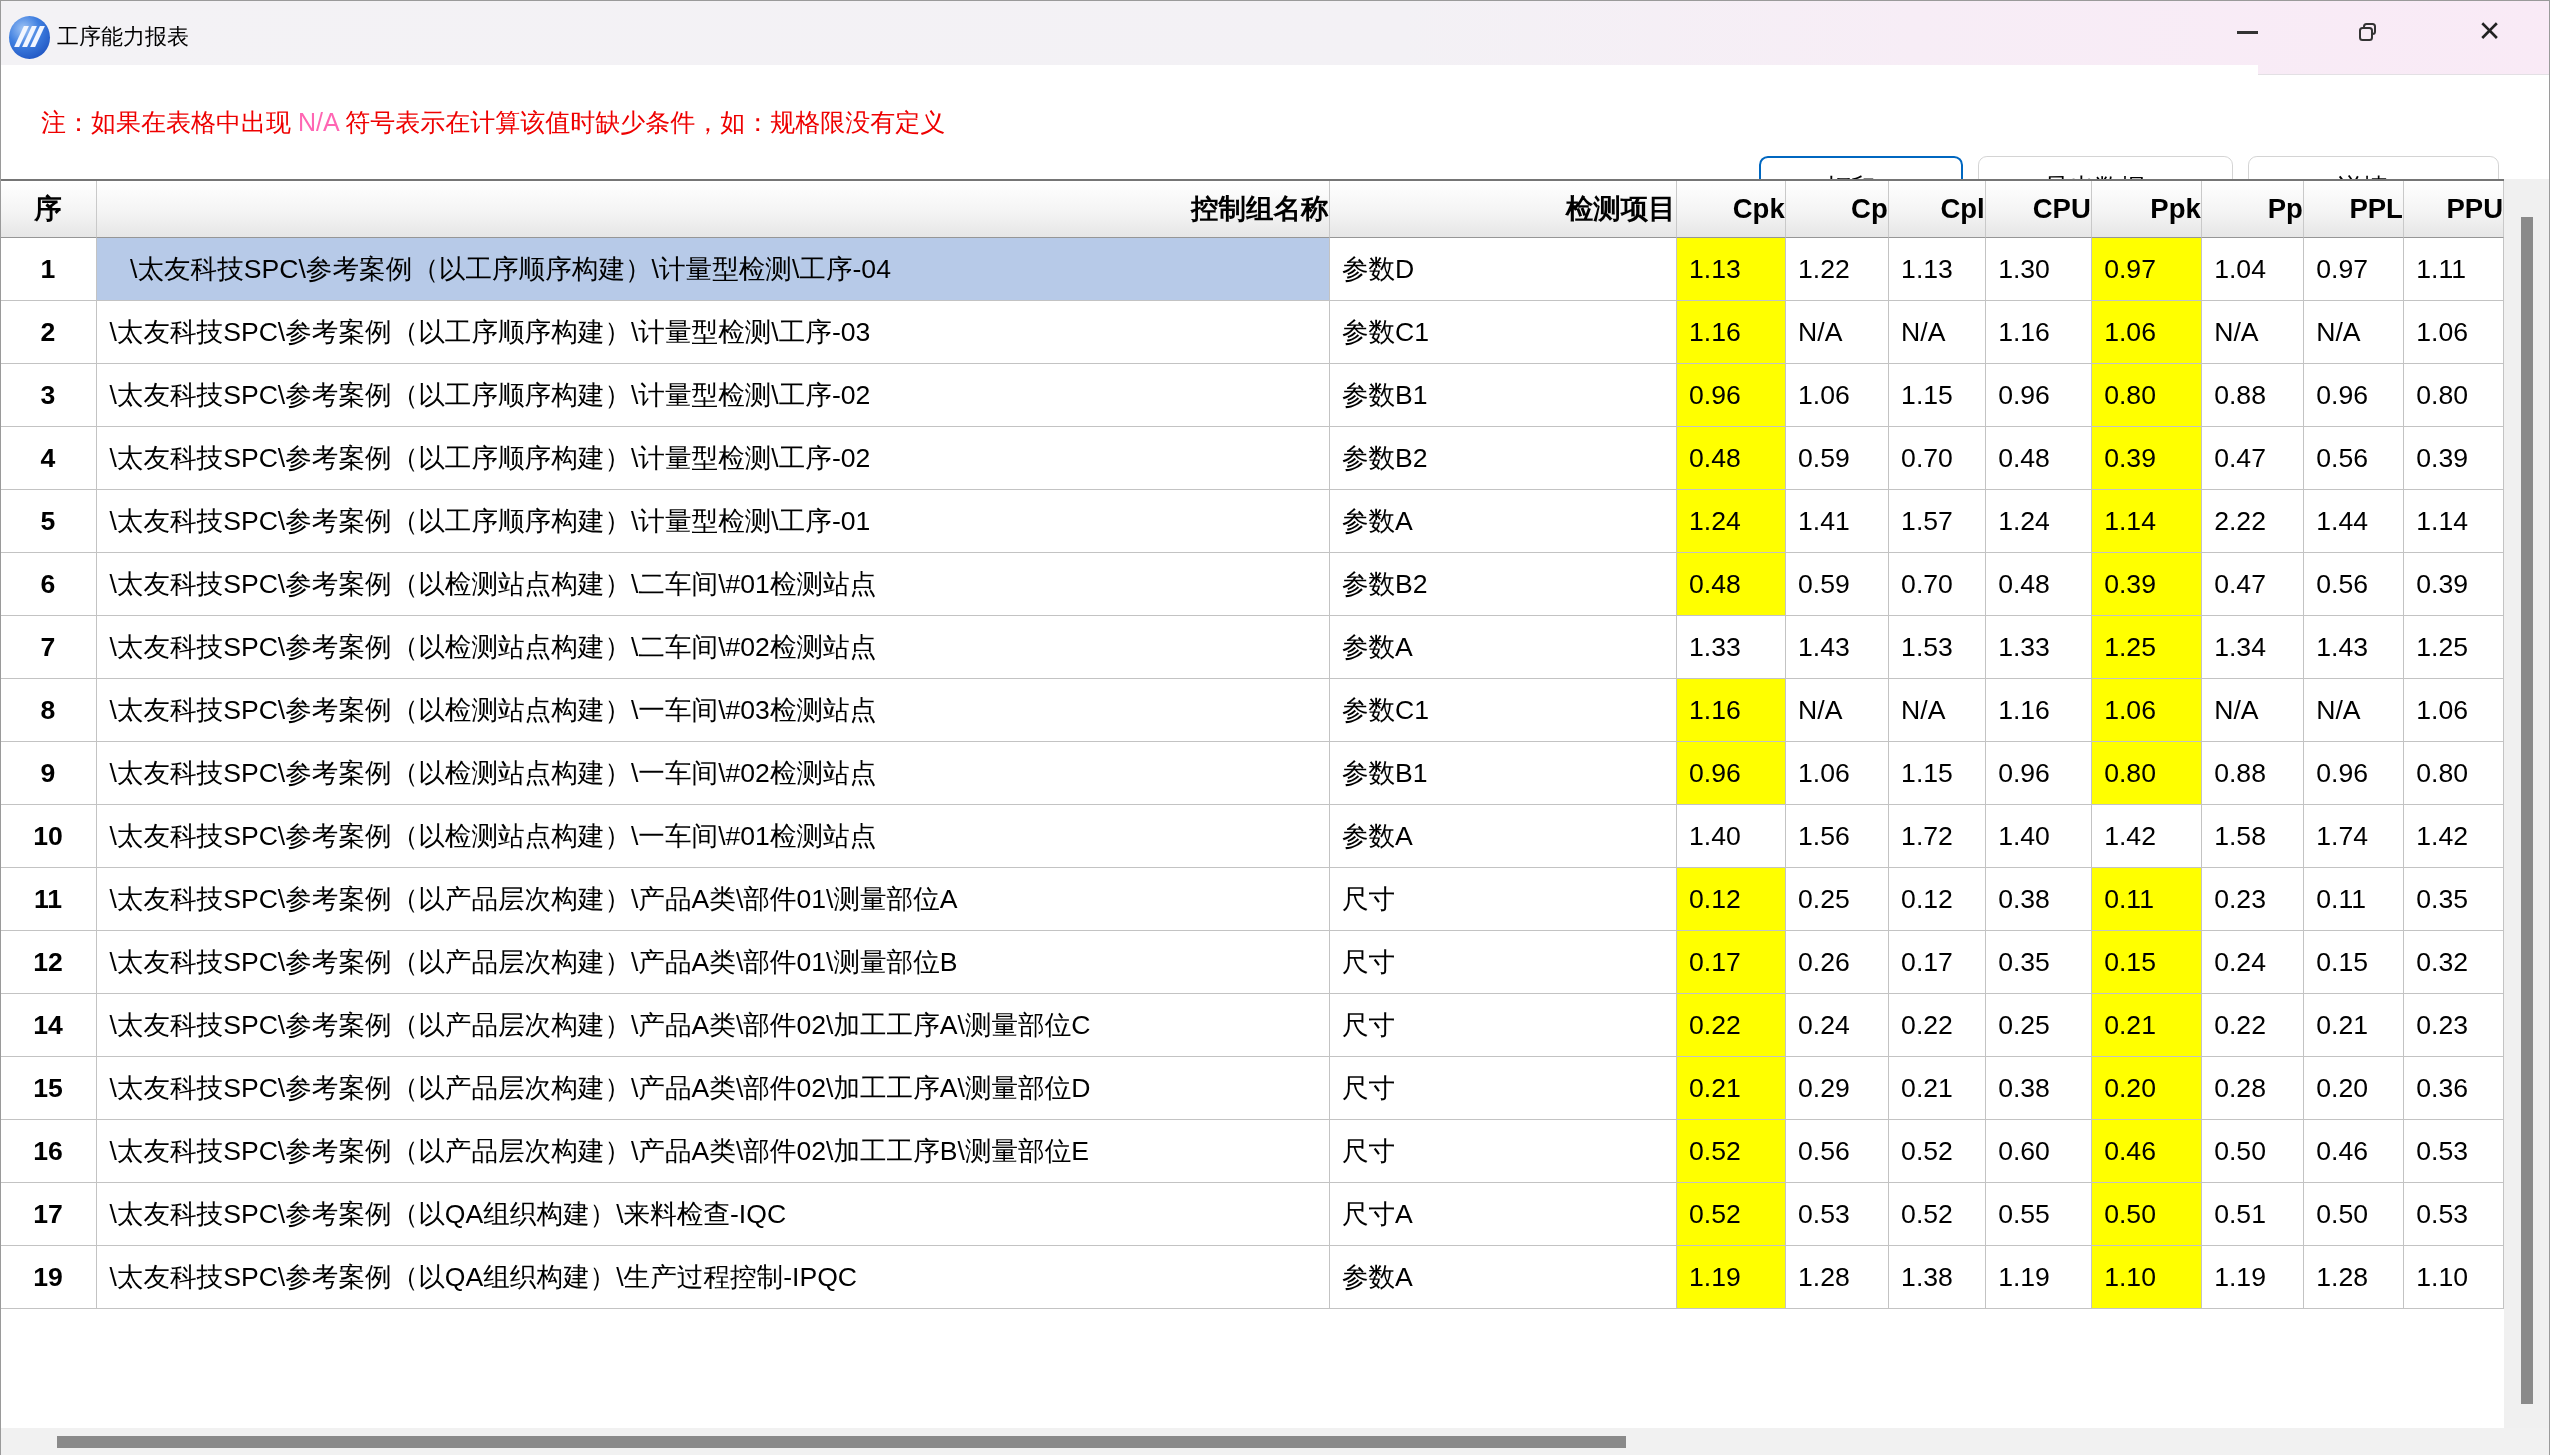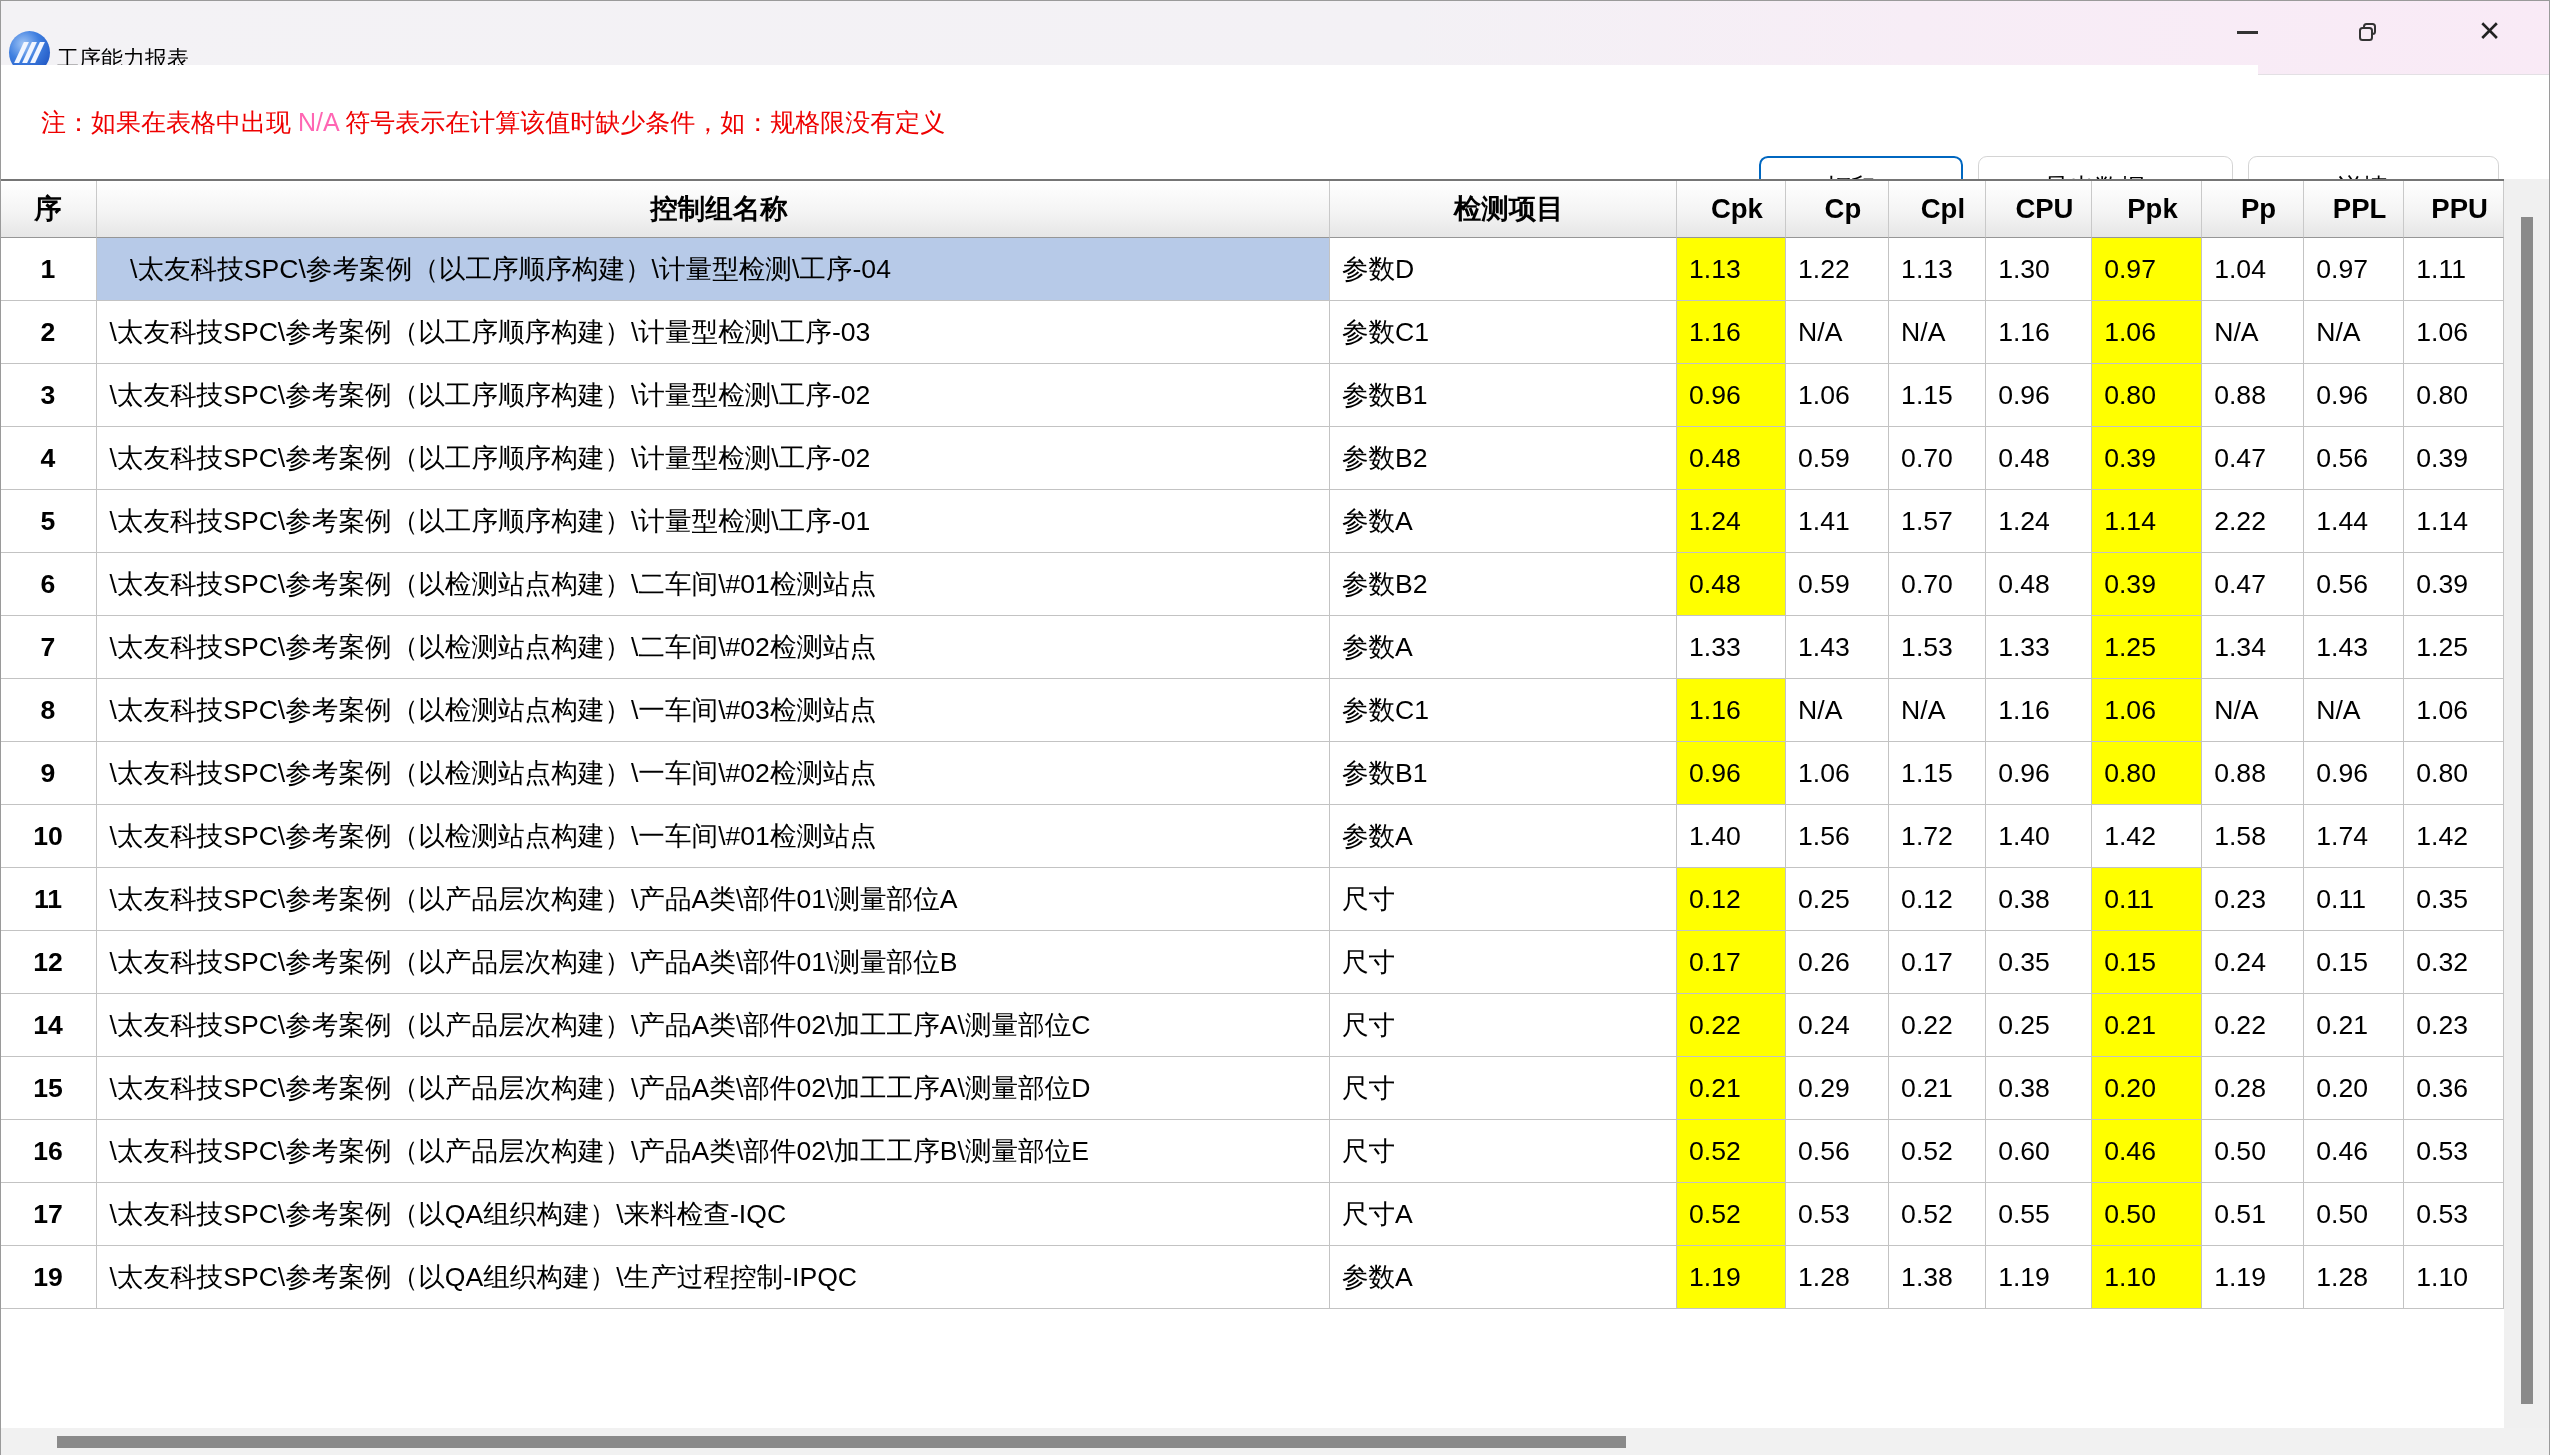--- a/index.html
+++ b/index.html
@@ -6,21 +6,21 @@
   body {
     width:2550px; height:1456px; position:relative; overflow:hidden;
     background:#ffffff; font-family:"Liberation Sans", sans-serif; color:#000;
   }
   .window-frame { position:absolute; inset:0; border:0.9px solid #9a9a9a; box-sizing:border-box; pointer-events:none; z-index:50; }
 
   
   .titlebar {
     position:absolute; left:0; top:0; width:2550px; height:75px;
     background:linear-gradient(90deg,#f3f2f5 0%, #f3f1f5 55%, #f7edf6 75%, #f9eaf6 100%);
-    border-bottom:0.9px solid #e3e0e4; display:flex; align-items:flex-end; box-sizing:border-box;
+    border-bottom:0.9px solid #e3e0e4; display:flex; align-items:center; box-sizing:border-box;
   }
   .app-icon {
     width:41px; height:43px; margin-left:8.9px; border-radius:50%;
     background:radial-gradient(circle at 35% 30%, #9fc4f5 0%, #3f7fe0 40%, #1243b5 100%);
     position:relative; overflow:hidden; flex:0 0 auto;
   }
   .app-icon .slash { position:absolute; top:10.6px; width:5.3px; height:21px; background:#f2f6ff; transform:skewX(-25deg); }
   .app-icon .s1 { left:10.6px; } .app-icon .s2 { left:18.6px; } .app-icon .s3 { left:26.6px; }
   .title-text { font-size:22px; margin-left:7px; }
   .win-controls { position:absolute; right:0; top:0; height:65px; display:flex; }
@@ -46,21 +46,21 @@
 
   
   .table-wrap {
     position:absolute; left:0; top:179px; width:2504px; height:1249px;
     overflow:hidden; border-top:2.7px solid #757575; box-sizing:border-box; background:#fff;
   }
   table.grid { border-collapse:separate; border-spacing:0; table-layout:fixed; width:2504px; }
   .grid th {
     height:56px; background:linear-gradient(#ffffff 0%, #f4f4f4 55%, #e6e6e6 100%);
     border-right:1.8px solid #c9c9c9; border-bottom:1.8px solid #969696;
-    font-size:27.5px; font-weight:bold; text-align:center; padding:0 0 0 12.4px; vertical-align:middle;
+    font-size:27.5px; font-weight:bold; text-align:right; padding:0 0 0 12.4px; vertical-align:middle;
     white-space:nowrap; overflow:hidden; box-sizing:content-box;
   }
   .grid th.c-seq { text-align:center; padding:0; }
   .grid td {
     height:62px; background:#ffffff;
     border-right:1.8px solid #c3c3c3; border-bottom:1.8px solid #c3c3c3;
     font-size:26.6px; padding:0 0 0 12.4px; vertical-align:middle;
     white-space:nowrap; overflow:hidden;
   }
   .grid td.seq { text-align:center; font-weight:bold; padding:0; }

